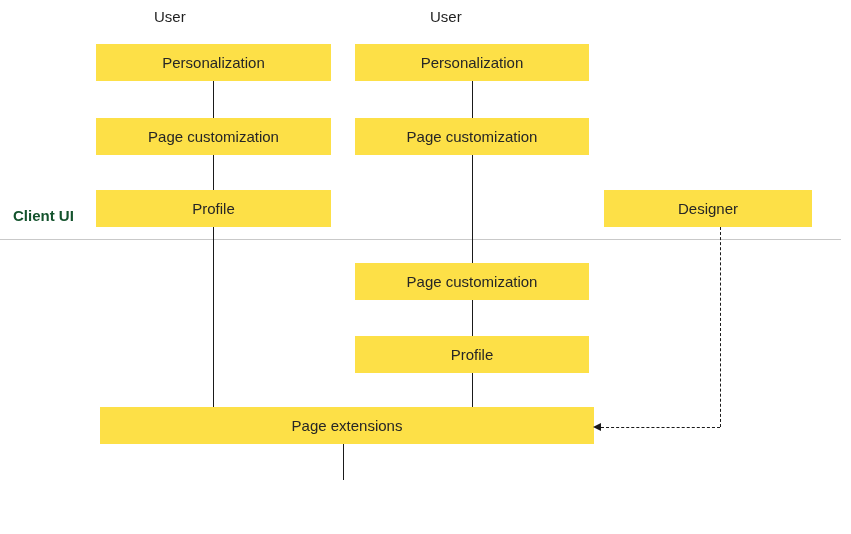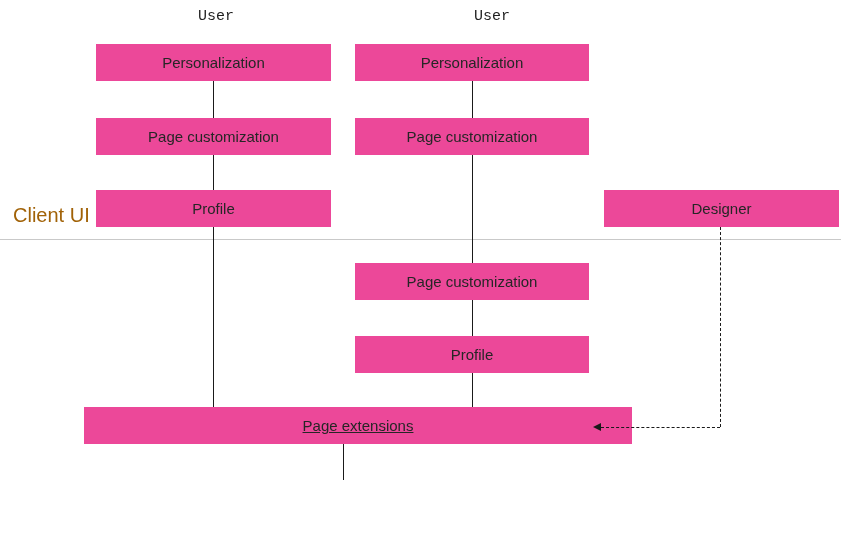--- a/index.html
+++ b/index.html
@@ -11,58 +11,58 @@
   #canvas {
     position: relative;
     width: 851px;
     height: 534px;
     background: #ffffff;
     overflow: hidden;
   }
   .actor-label {
     position: absolute;
     width: 80px;
-    text-align: right;
+    text-align: left;
     font-size: 15px;
     color: #1f1f1f;
-    font-family: Liberation Mono, monospace;
   }
   .box {
     position: absolute;
-    background: #ec4899;
+    background: #fde047;
     display: flex;
     align-items: center;
     justify-content: center;
     font-size: 15px;
     color: #262626;
     box-sizing: border-box;
   }
   .box.col1 { left: 96px; width: 235px; }
   .box.col2 { left: 355px; width: 234px; }
-  .box.wide { left: 84px; width: 548px; text-decoration: underline; }
-  .box.designer { left: 604px; width: 235px; }
+  .box.wide { left: 100px; width: 494px; }
+  .box.designer { left: 604px; width: 208px; }
   .box { height: 37px; }
   .vline {
     position: absolute;
     width: 1px;
     background: #1a1a1a;
   }
   .divider {
     position: absolute;
     left: 0;
     top: 239px;
     width: 841px;
     height: 1px;
     background: #c9c9c9;
   }
   .section-label {
     position: absolute;
-    font-size: 20px;
-    color: #a16207;
+    font-size: 15px;
+    color: #14532d;
     line-height: 21px;
+    font-weight: bold;
   }
   .dashed-v {
     position: absolute;
     width: 0;
     border-left: 1px dashed #1a1a1a;
   }
   .dashed-h {
     position: absolute;
     height: 0;
     border-top: 1px dashed #1a1a1a;

